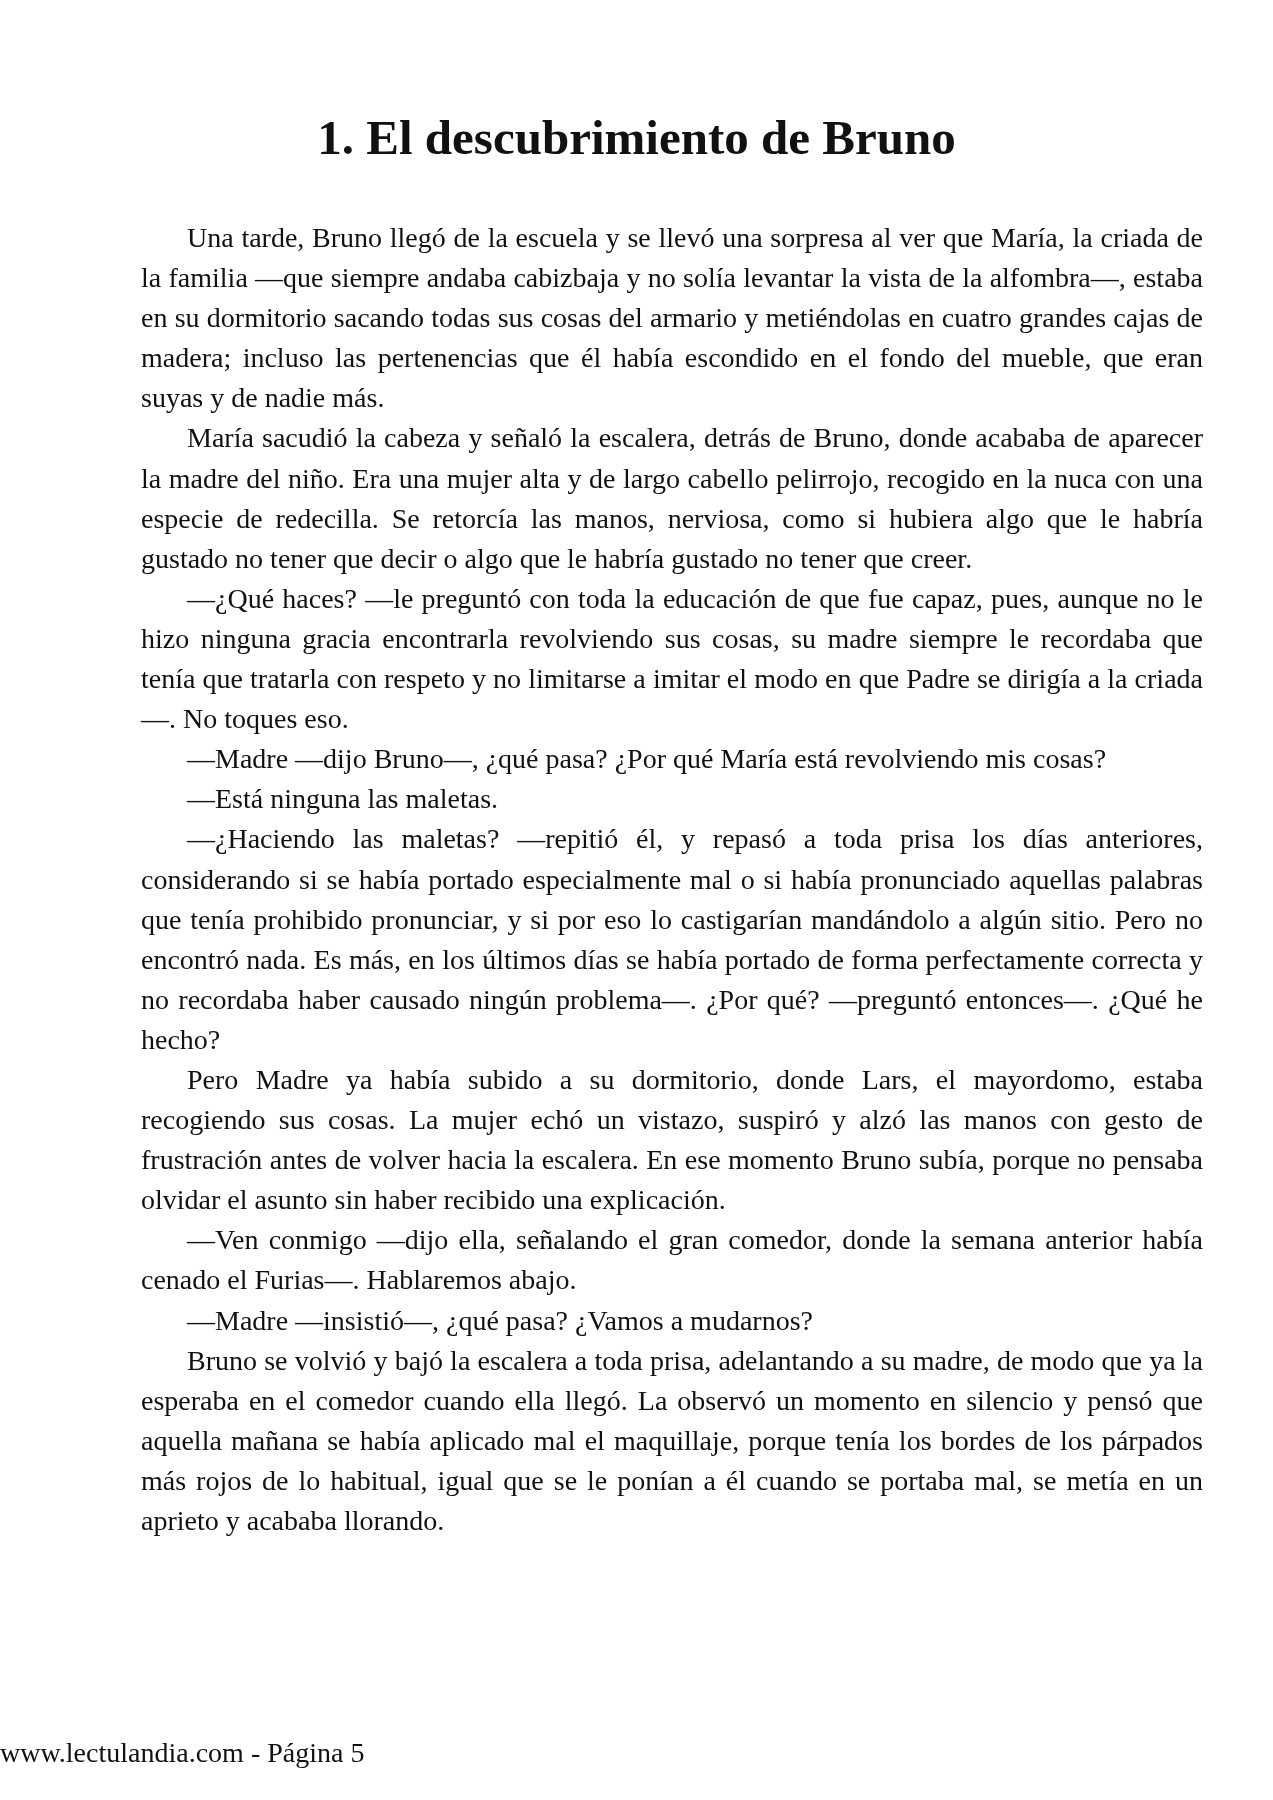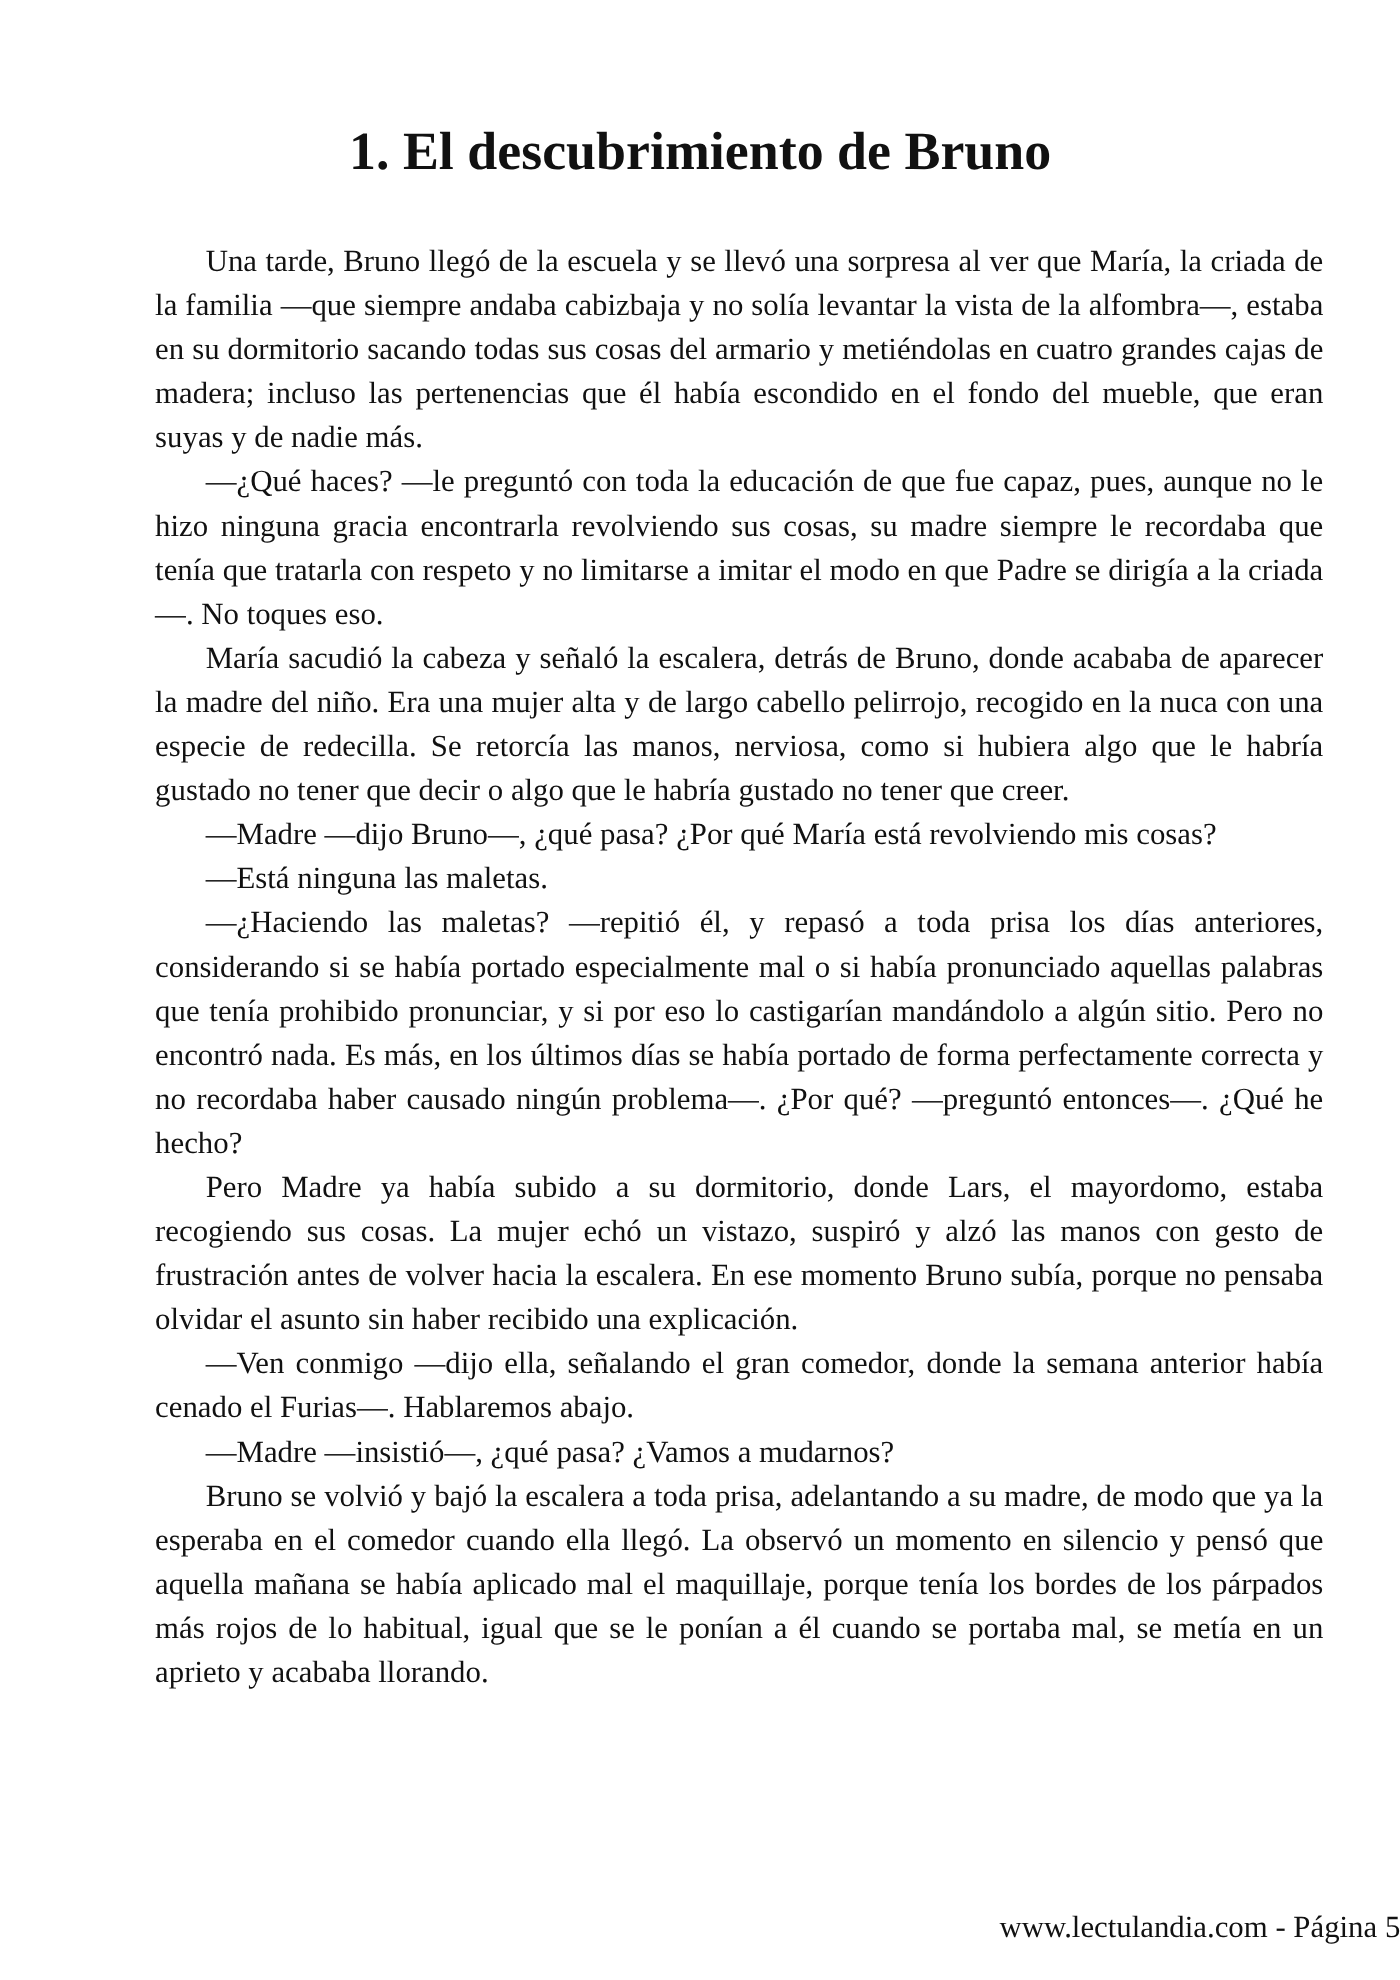--- a/index.html
+++ b/index.html
@@ -38,35 +38,35 @@
       font-size: 28px;
       line-height: 40.1px;
       text-align: justify;
       text-indent: 46px;
       hyphens: none;
     }
     .footer {
       position: absolute;
       left: 0; right: 0;
       top: 1733px;
-      text-align: right;
+      text-align: left;
       font-size: 28px;
       line-height: 40px;
     }
   </style>
 </head>
 <body>
 
 <div class="page">
   <h1 class="title">1. El descubrimiento de Bruno</h1>
 
   <div class="body-text">
     <p class="para">Una tarde, Bruno llegó de la escuela y se llevó una sorpresa al ver que María, la criada de la familia —que siempre andaba cabizbaja y no solía levantar la vista de la alfombra—, estaba en su dormitorio sacando todas sus cosas del armario y metiéndolas en cuatro grandes cajas de madera; incluso las pertenencias que él había escondido en el fondo del mueble, que eran suyas y de nadie más.</p>
+    <p class="para">María sacudió la cabeza y señaló la escalera, detrás de Bruno, donde acababa de aparecer la madre del niño. Era una mujer alta y de largo cabello pelirrojo, recogido en la nuca con una especie de redecilla. Se retorcía las manos, nerviosa, como si hubiera algo que le habría gustado no tener que decir o algo que le habría gustado no tener que creer.</p>
     <p class="para">—¿Qué haces? —le preguntó con toda la educación de que fue capaz, pues, aunque no le hizo ninguna gracia encontrarla revolviendo sus cosas, su madre siempre le recordaba que tenía que tratarla con respeto y no limitarse a imitar el modo en que Padre se dirigía a la criada—. No toques eso.</p>
-    <p class="para">María sacudió la cabeza y señaló la escalera, detrás de Bruno, donde acababa de aparecer la madre del niño. Era una mujer alta y de largo cabello pelirrojo, recogido en la nuca con una especie de redecilla. Se retorcía las manos, nerviosa, como si hubiera algo que le habría gustado no tener que decir o algo que le habría gustado no tener que creer.</p>
     <p class="para">—Madre —dijo Bruno—, ¿qué pasa? ¿Por qué María está revolviendo mis cosas?</p>
     <p class="para">—Está ninguna las maletas.</p>
     <p class="para">—¿Haciendo las maletas? —repitió él, y repasó a toda prisa los días anteriores, considerando si se había portado especialmente mal o si había pronunciado aquellas palabras que tenía prohibido pronunciar, y si por eso lo castigarían mandándolo a algún sitio. Pero no encontró nada. Es más, en los últimos días se había portado de forma perfectamente correcta y no recordaba haber causado ningún problema—. ¿Por qué? —preguntó entonces—. ¿Qué he hecho?</p>
     <p class="para">Pero Madre ya había subido a su dormitorio, donde Lars, el mayordomo, estaba recogiendo sus cosas. La mujer echó un vistazo, suspiró y alzó las manos con gesto de frustración antes de volver hacia la escalera. En ese momento Bruno subía, porque no pensaba olvidar el asunto sin haber recibido una explicación.</p>
     <p class="para">—Ven conmigo —dijo ella, señalando el gran comedor, donde la semana anterior había cenado el Furias—. Hablaremos abajo.</p>
     <p class="para">—Madre —insistió—, ¿qué pasa? ¿Vamos a mudarnos?</p>
     <p class="para">Bruno se volvió y bajó la escalera a toda prisa, adelantando a su madre, de modo que ya la esperaba en el comedor cuando ella llegó. La observó un momento en silencio y pensó que aquella mañana se había aplicado mal el maquillaje, porque tenía los bordes de los párpados más rojos de lo habitual, igual que se le ponían a él cuando se portaba mal, se metía en un aprieto y acababa llorando.</p>
   </div>
 
   <div class="footer">www.lectulandia.com - Página 5</div>

